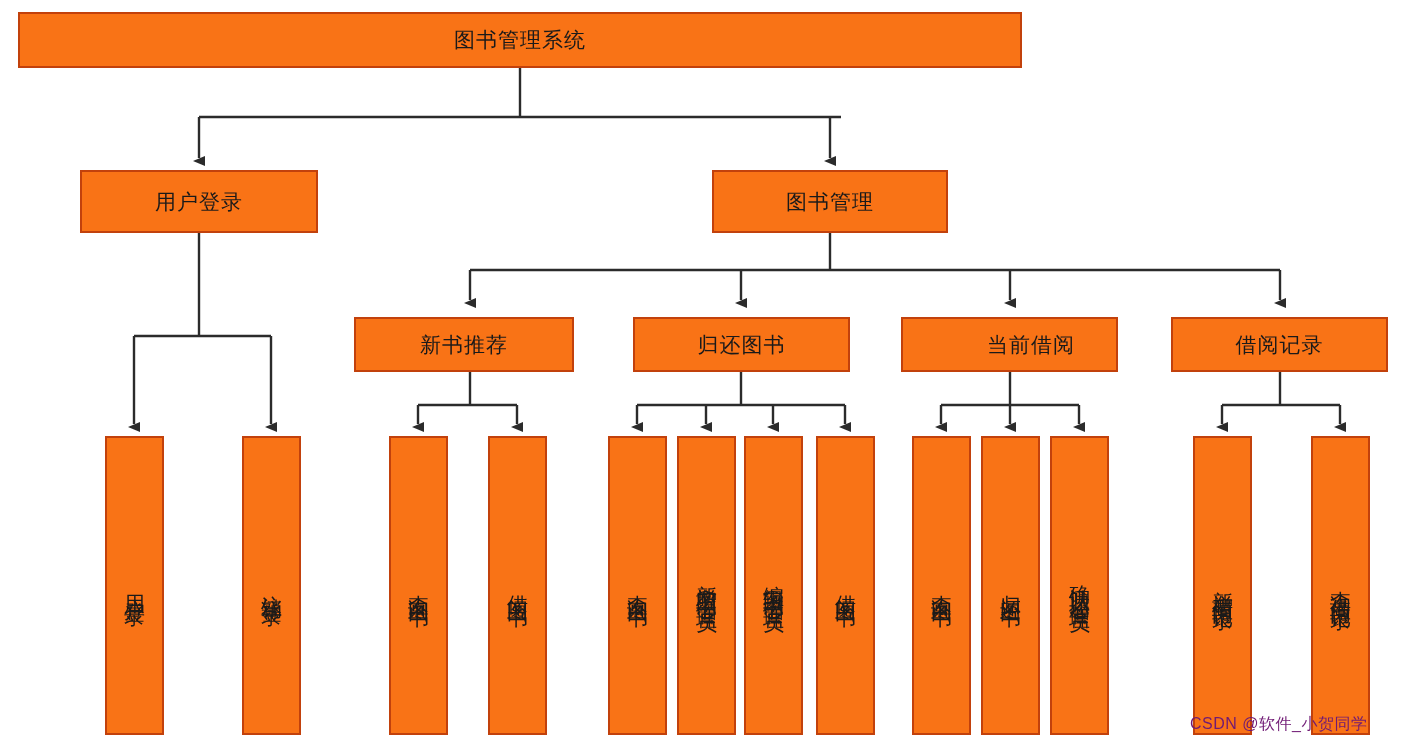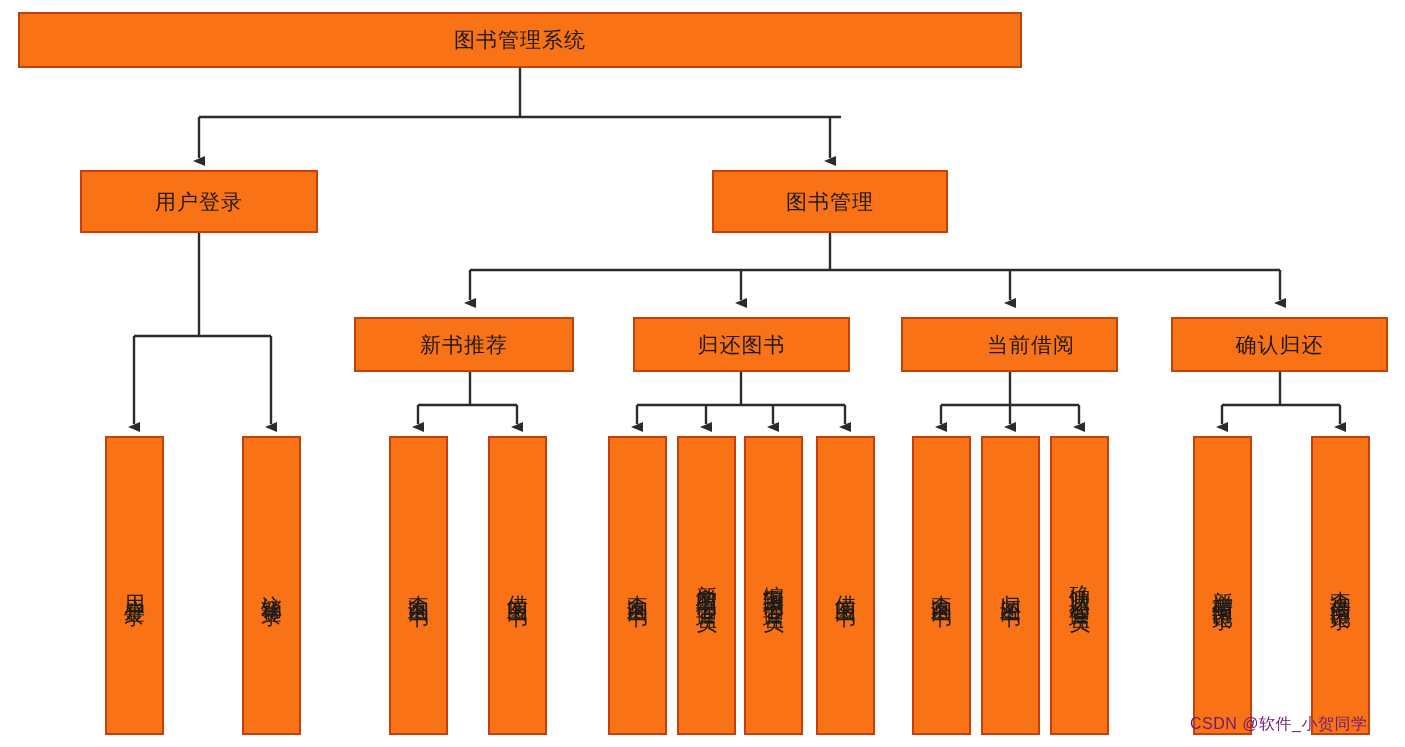--- a/index.html
+++ b/index.html
@@ -140,21 +140,21 @@
   <div class="node horiz" style="left:354px; top:317px; width:220px; height:55px;">
     <span>新书推荐</span>
   </div>
   <div class="node horiz" style="left:633px; top:317px; width:217px; height:55px;">
     <span>归还图书</span>
   </div>
   <div class="node horiz" style="left:901px; top:317px; width:217px; height:55px;padding-left:43px;">
     <span>当前借阅</span>
   </div>
   <div class="node horiz" style="left:1171px; top:317px; width:217px; height:55px;">
-    <span>确认归还</span>
+    <span>借阅记录</span>
   </div>
 
   <div class="node vert" style="left:105px; top:436px; width:59px; height:299px;">
     <span class="vtext">用户登录</span>
   </div>
   <div class="node vert" style="left:242px; top:436px; width:59px; height:299px;">
     <span class="vtext">注销登录</span>
   </div>
 
   <div class="node vert" style="left:389px; top:436px; width:59px; height:299px;">

